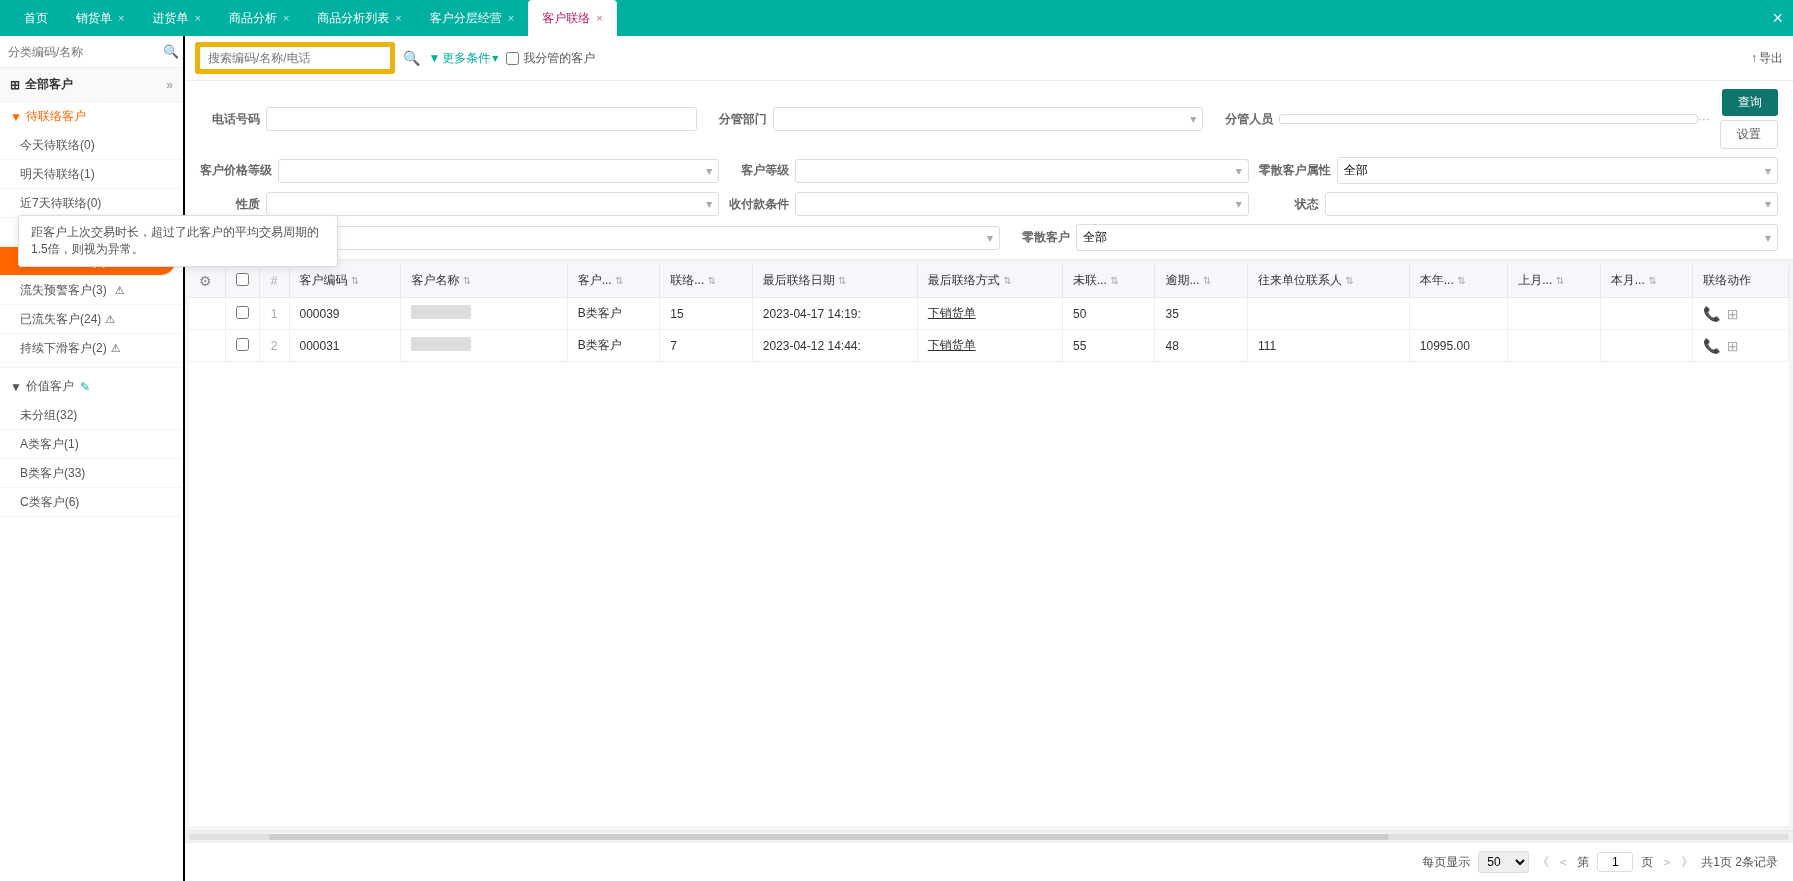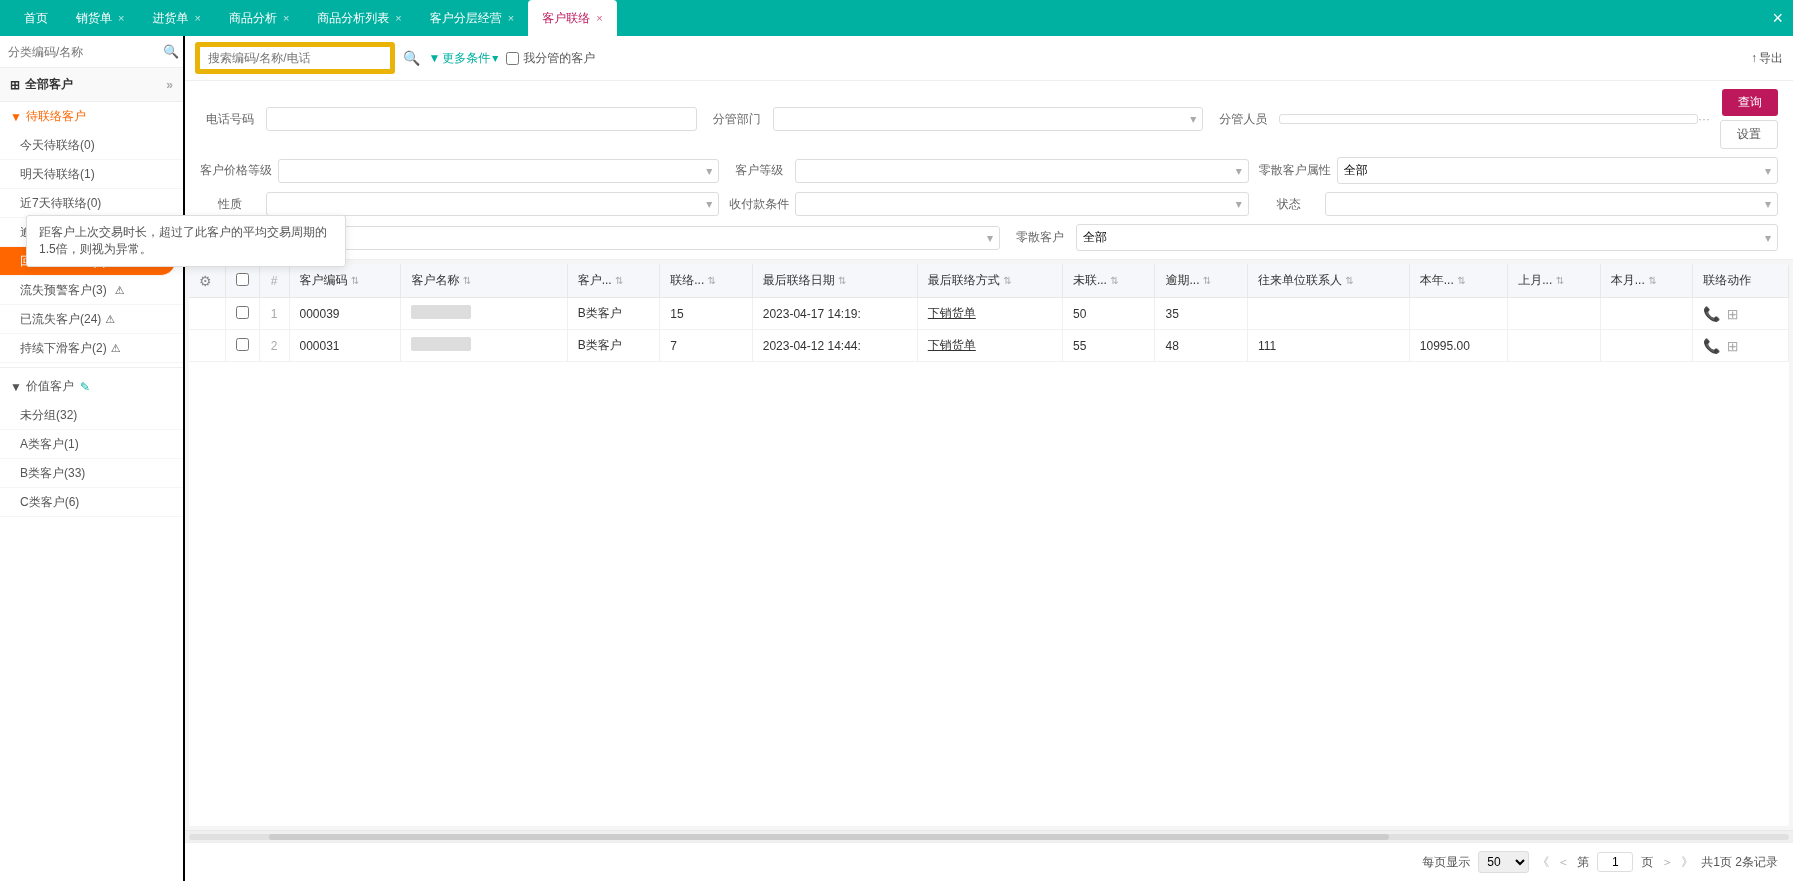--- a/index.html
+++ b/index.html
@@ -106,35 +106,35 @@
       background: #fff; padding: 8px 15px; border-bottom: 1px solid #eee;
     }
     .filter-row {
       display: flex; align-items: center; gap: 10px; margin-bottom: 8px;
     }
     .filter-row:last-child { margin-bottom: 0; }
     .filter-field {
       display: flex; align-items: center; flex: 1; min-width: 0;
     }
     .filter-label {
-      color: #666; white-space: nowrap; margin-right: 6px; min-width: 60px; text-align: center;
+      color: #666; white-space: nowrap; margin-right: 6px; min-width: 60px; text-align: right; font-weight: bold;
     }
     .filter-input {
       flex: 1; border: 1px solid #ddd; border-radius: 3px; padding: 4px 6px;
       outline: none; min-width: 0;
     }
     .filter-select {
       flex: 1; border: 1px solid #ddd; border-radius: 3px; padding: 4px 6px;
       outline: none; min-width: 0; display: flex; align-items: center; justify-content: space-between;
       cursor: pointer; background: #fff;
     }
     .filter-select .arrow { color: #aaa; }
     .filter-dots { color: #aaa; cursor: pointer; }
     .query-btn {
-      background: #be185d; color: #fff; border: none; border-radius: 3px;
+      background: #0f766e; color: #fff; border: none; border-radius: 3px;
       padding: 5px 16px; cursor: pointer; font-size: 12px; text-align: center;
     }
     .settings-btn {
       background: #fff; color: #555; border: 1px solid #ddd; border-radius: 3px;
       padding: 5px 16px; cursor: pointer; font-size: 12px; display: block; margin-top: 4px;
     }
     .btn-group { display: flex; flex-direction: column; align-items: flex-end; }
 
     
     .table-container {
@@ -156,21 +156,21 @@
     }
     tbody td {
       padding: 7px 10px; color: #333; border-right: 1px solid #f0f0f0; white-space: nowrap;
     }
     .link-text { color: #333; text-decoration: underline; cursor: pointer; }
     .row-actions { display: flex; gap: 6px; align-items: center; color: #aaa; }
     .row-actions span { cursor: pointer; font-size: 14px; }
 
     
     .tooltip-overlay {
-      position: fixed; left: 16px; top: 215px;
+      position: fixed; left: 8px; top: 215px;
       background: #fff; border: 1px solid #ddd; border-radius: 3px;
       padding: 8px 12px; color: #555; max-width: 320px; z-index: 100;
       box-shadow: 0 2px 8px rgba(0,0,0,0.1); font-size: 12px;
       margin-left: 10px;
     }
 
     
     .pagination-bar {
       display: flex; align-items: center; justify-content: flex-end;
       padding: 8px 15px; background: #fff; border-top: 1px solid #eee;

